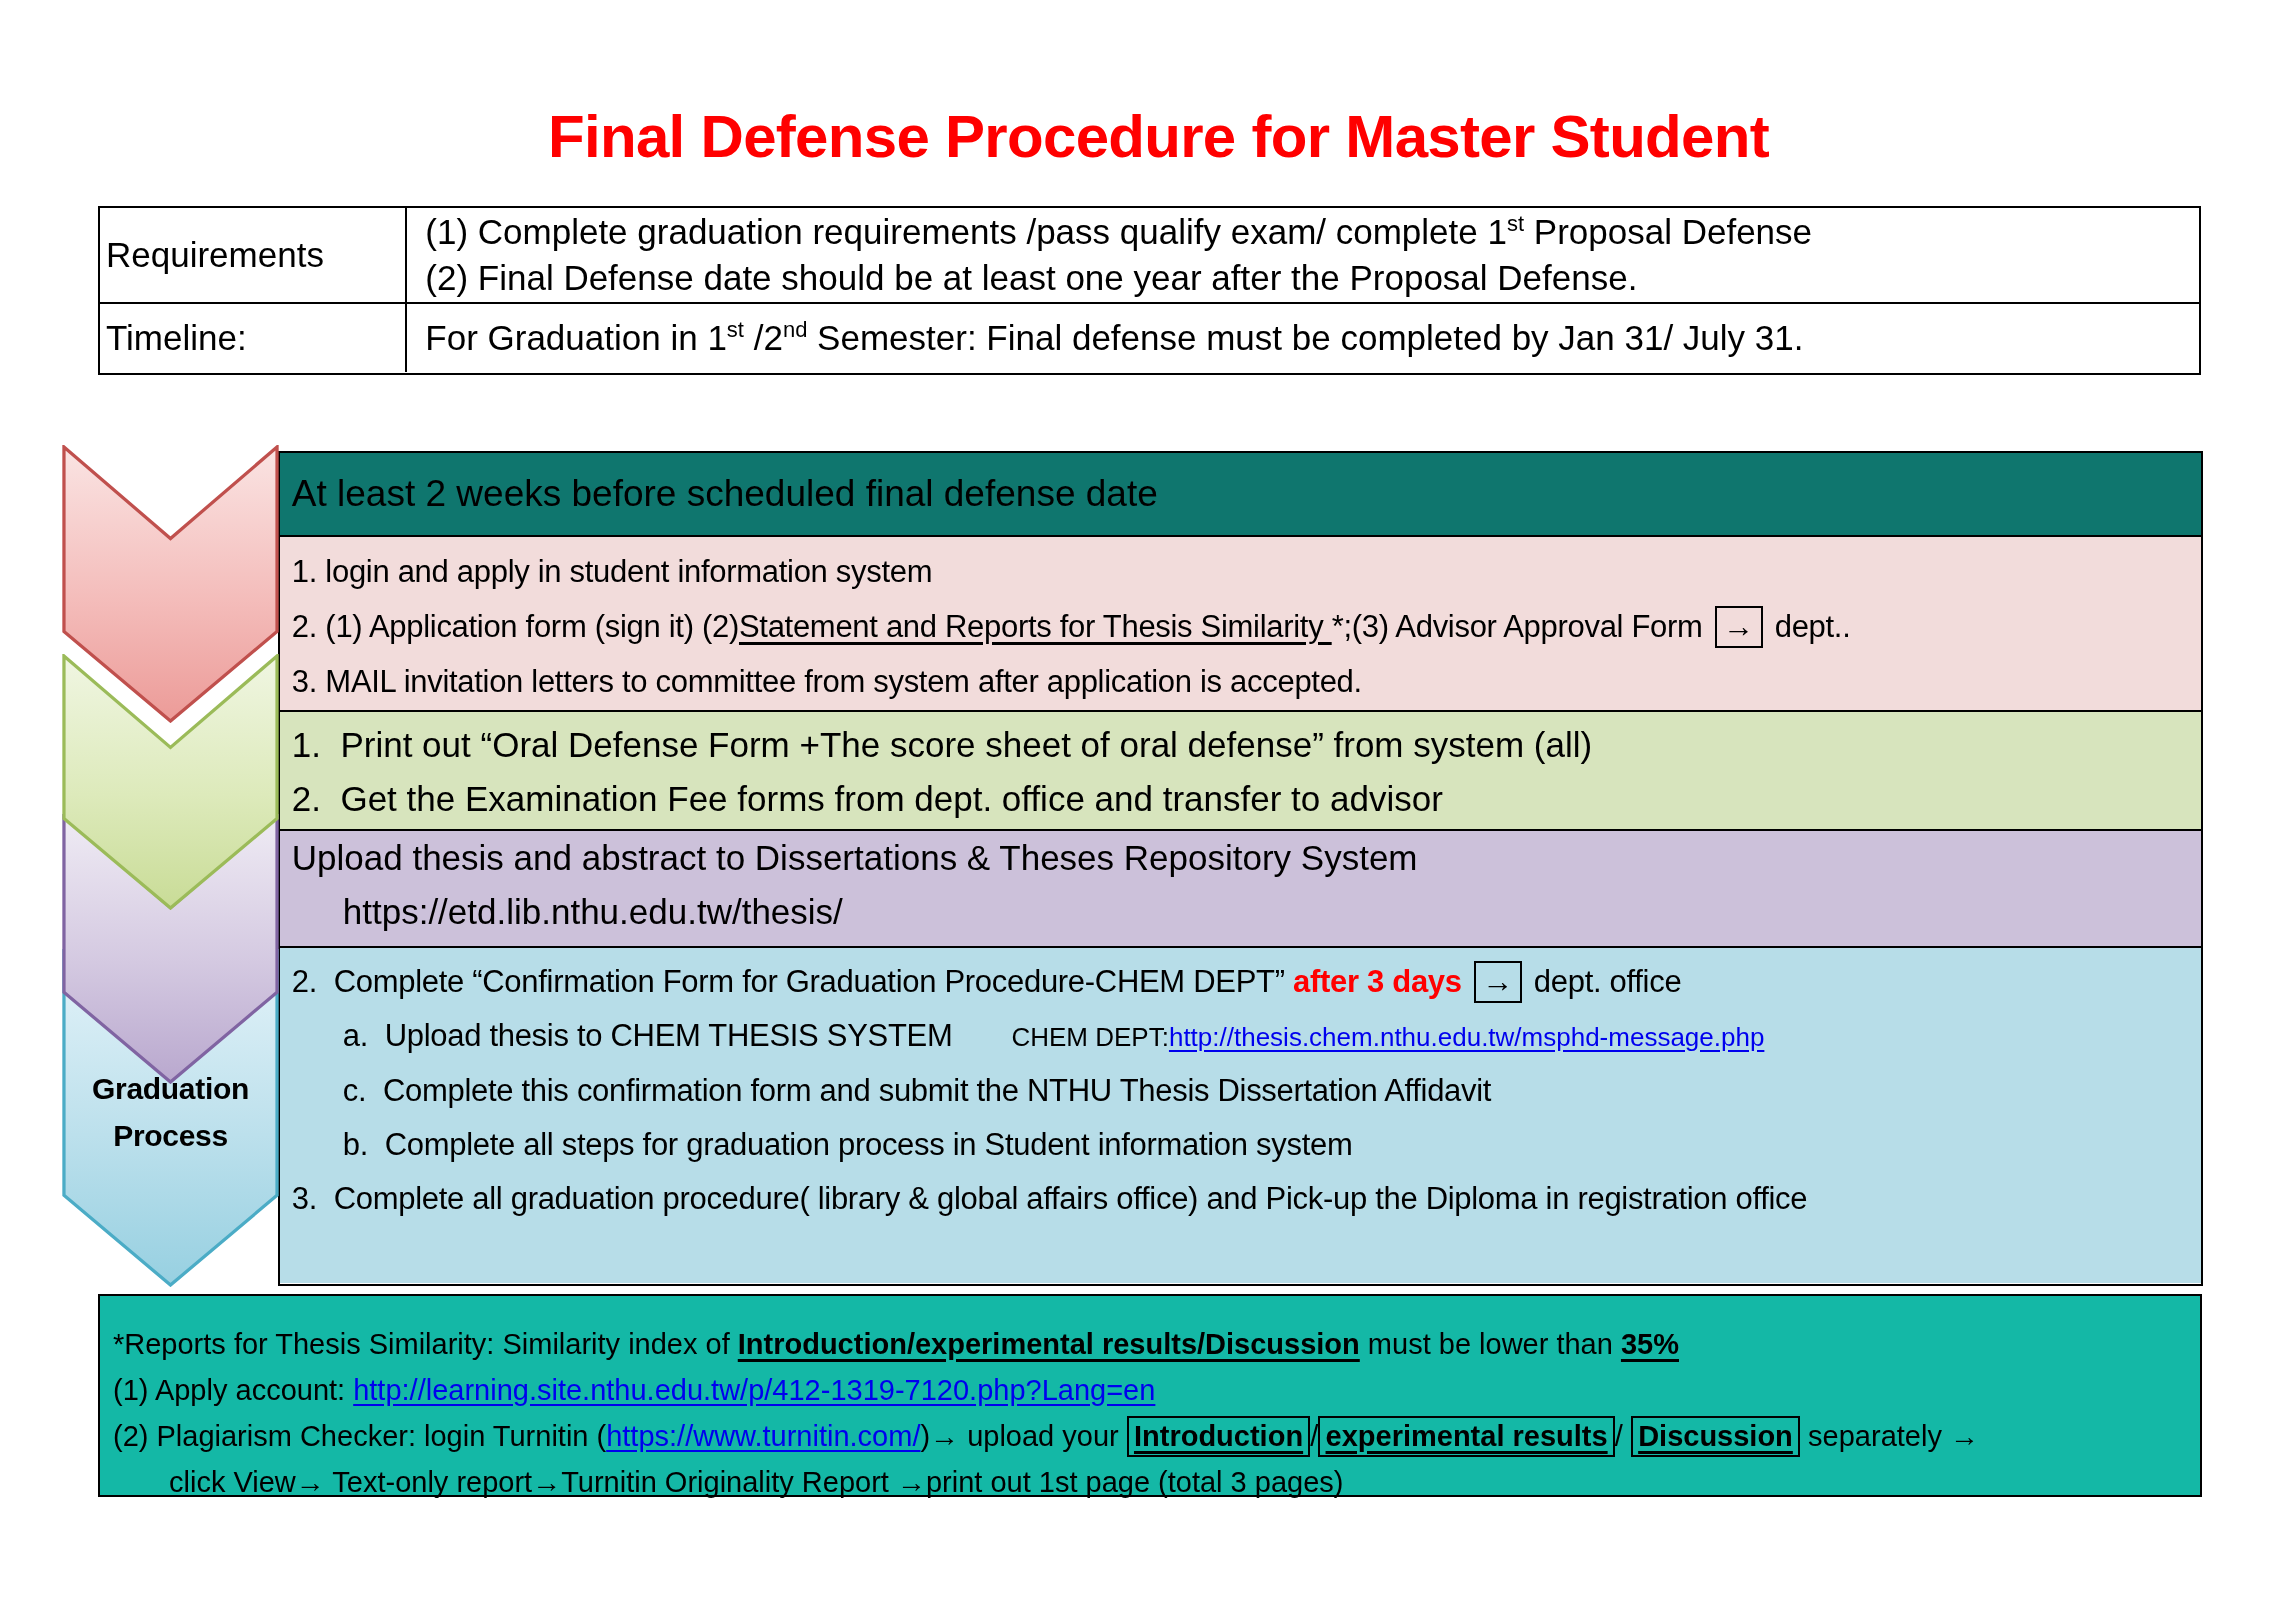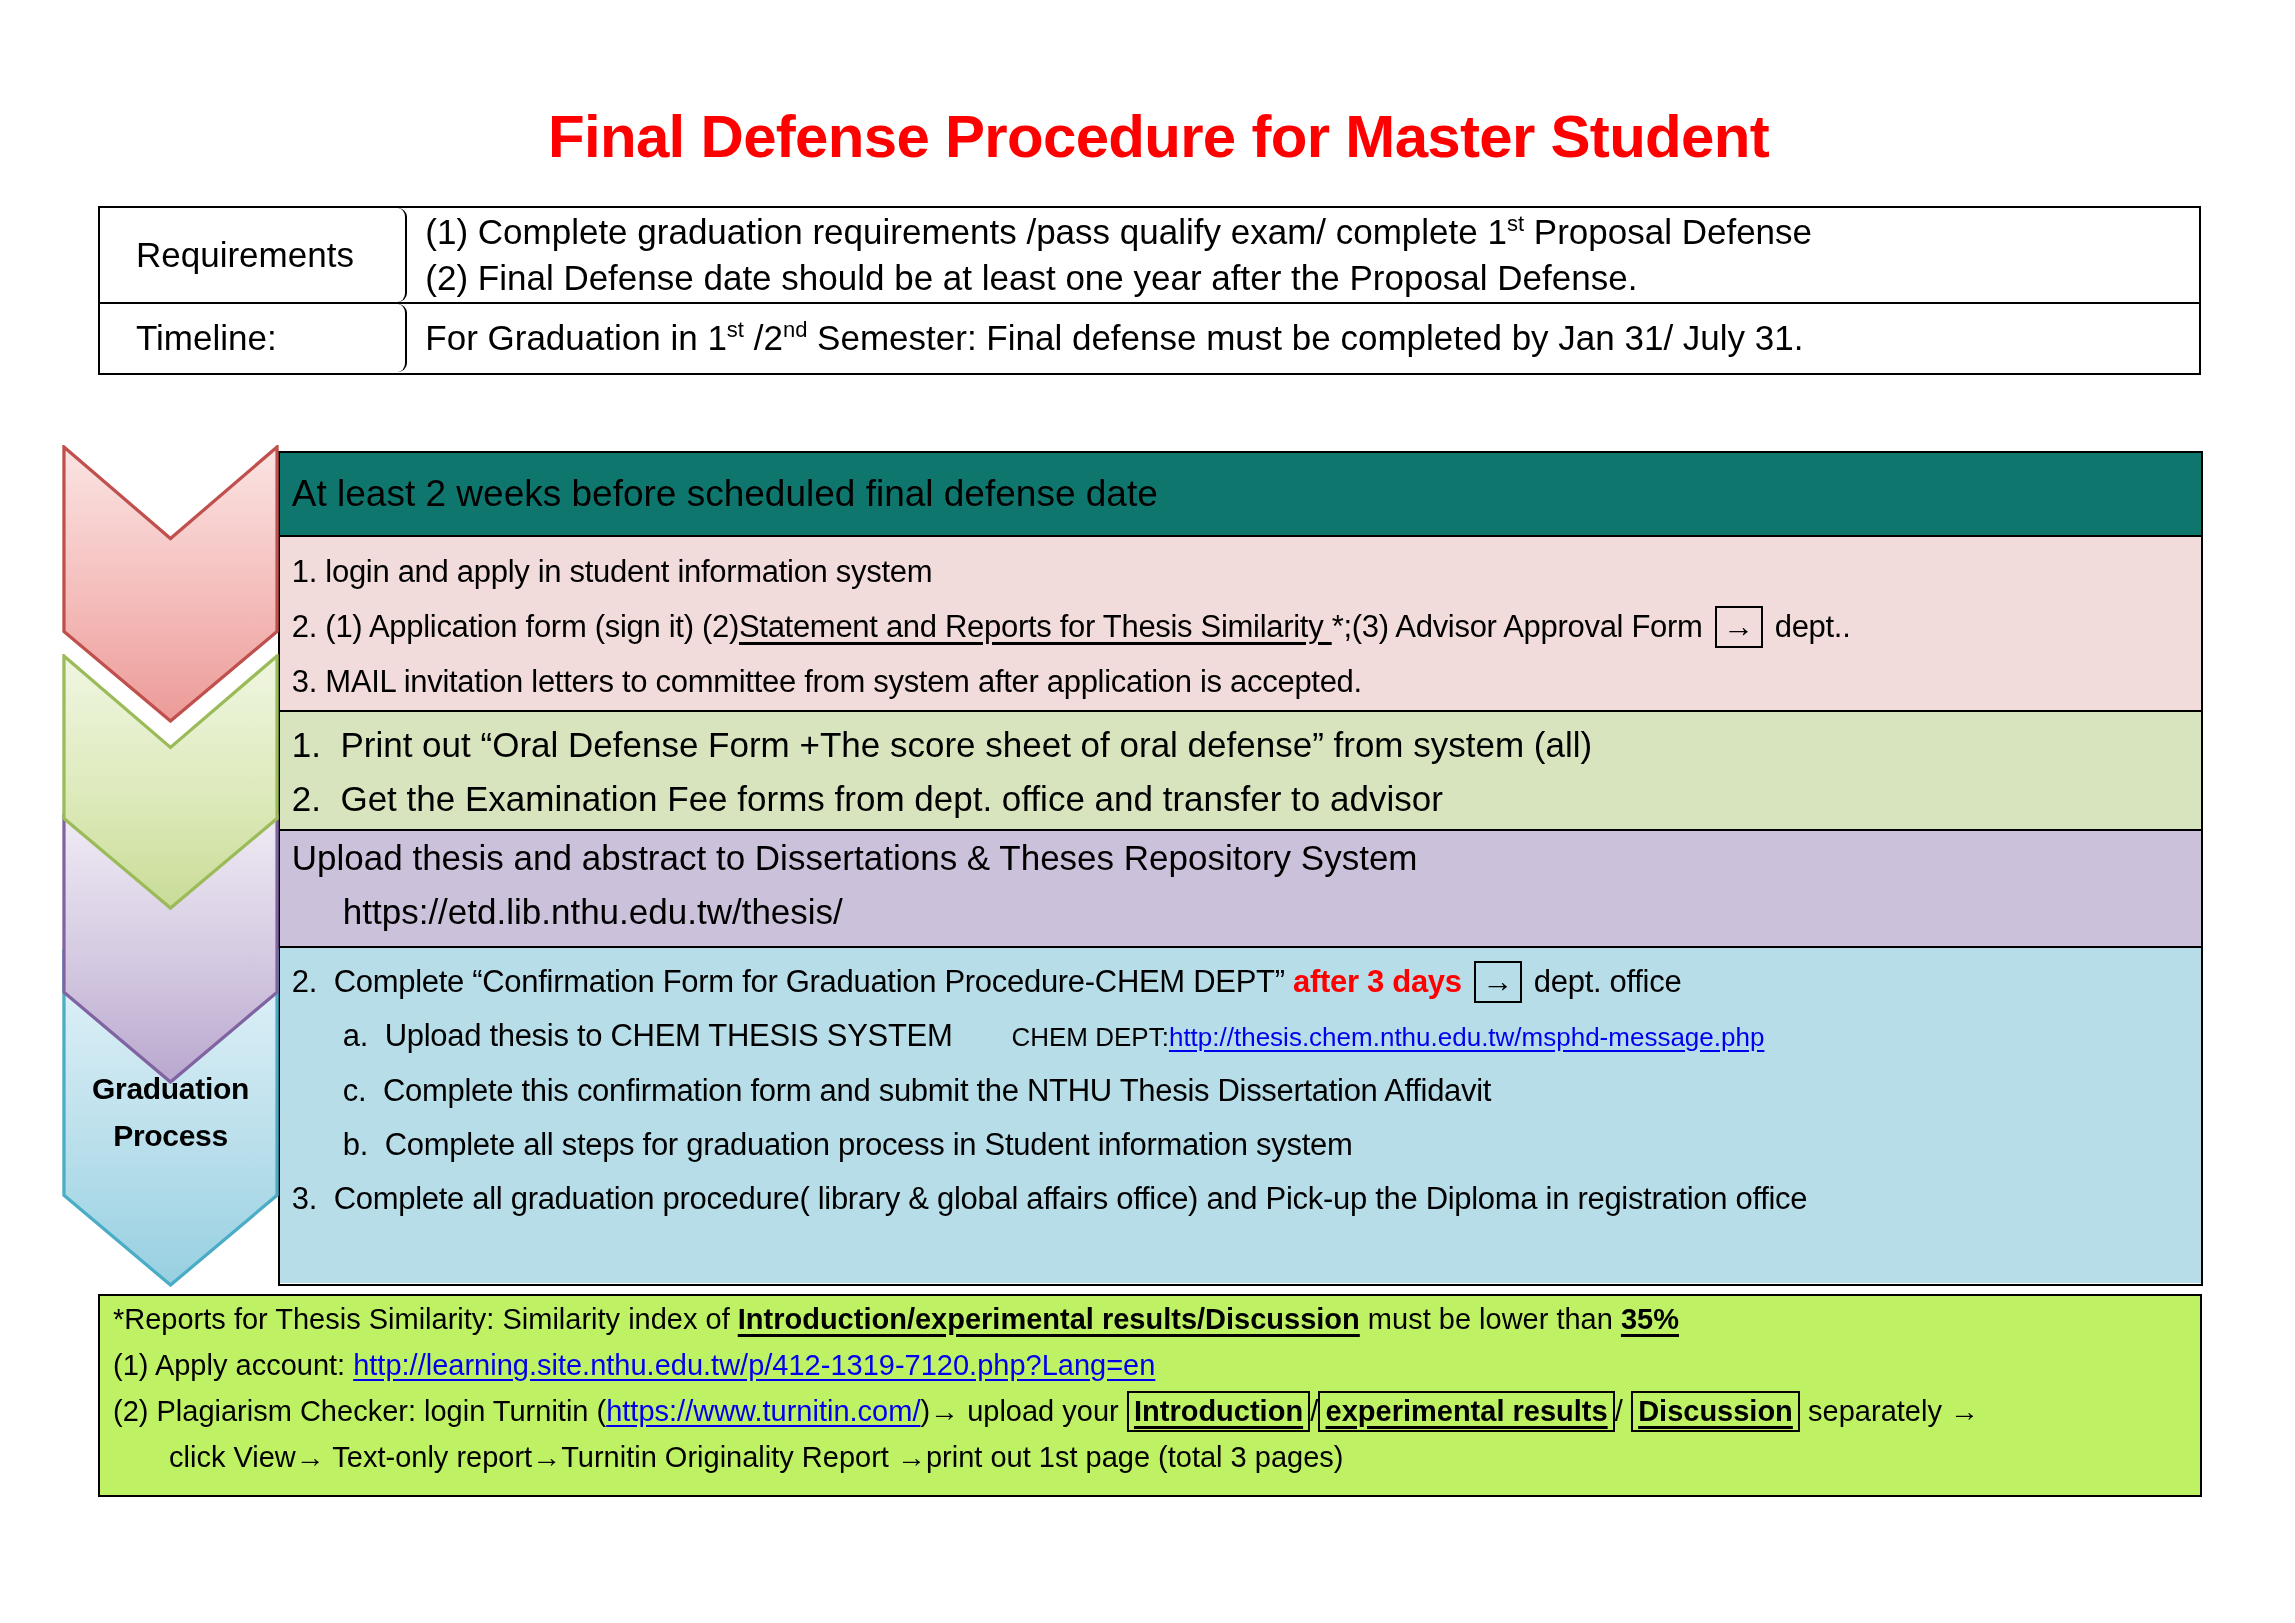--- a/index.html
+++ b/index.html
@@ -11,21 +11,21 @@
          text-align:center;font-size:60px;font-weight:bold;color:#FF0000;letter-spacing:-0.7px;
          white-space:nowrap;}
 
   
   .info-table{position:absolute;left:98px;top:206px;width:2103px;height:169px;
               border:2.6px solid #000;box-sizing:border-box;background:#fff;}
   .it-row{display:flex;box-sizing:border-box;}
   .it-row.r1{height:96px;border-bottom:2.6px solid #000;}
   .it-row.r2{height:68px;}
   .it-label{width:307px;border-right:2.6px solid #000;box-sizing:border-box;
-            display:flex;align-items:center;padding-left:36px;font-size:35px;border-radius:9px;}
+            display:flex;align-items:center;padding-left:6px;font-size:35px;}
   .it-content{flex:1;display:flex;flex-direction:column;justify-content:center;
               padding-left:18.3px;font-size:35px;}
   .it-line{line-height:46px;white-space:pre;}
   .sup{font-size:22px;vertical-align:super;line-height:0;}
 
   
   .flow-box{position:absolute;left:278px;top:451px;width:1925px;height:835px;
             border:2.6px solid #000;box-sizing:border-box;z-index:1;}
   .frow{box-sizing:border-box;padding-left:11.8px;}
   .frow1{height:84px;border-bottom:2.6px solid #000;background:#0f766e;
@@ -51,22 +51,22 @@
   .gap{margin-left:59px;}
   a.link,.link{color:#0000EE;text-decoration:underline;text-underline-offset:3.9px;cursor:pointer;}
 
   
   .chev{position:absolute;left:62px;width:217px;z-index:5;}
   .chev svg{display:block;width:100%;height:100%;}
   .chev-label{position:absolute;left:62px;width:217px;text-align:center;font-weight:bold;
               font-size:30px;line-height:47px;z-index:6;letter-spacing:-0.3px;}
 
   
-  .notes{position:absolute;left:98px;top:1294px;width:2104px;height:203px;background:#bef264;
-         border:2.6px solid #000;box-sizing:border-box;padding:0 0 0 13px;font-size:29px;}
+  .notes{position:absolute;left:98px;top:1294px;width:2104px;height:203px;background:#14b8a6;
+         border:2.6px solid #000;box-sizing:border-box;padding:25px 0 0 13px;font-size:29px;}
   .nline{line-height:46px;white-space:pre;}
   .nindent{padding-left:56px;}
   .emph{font-weight:bold;text-decoration:underline;text-decoration-thickness:2.6px;text-underline-offset:5.2px;}
   .wordbox{display:inline-block;border:2.6px solid #000;padding:0 5.2px;font-weight:bold;
            text-decoration:underline;text-decoration-thickness:2.6px;text-underline-offset:5.2px;line-height:37px;}
 </style>
 </head>
 <body>
 
 <div class="page">

